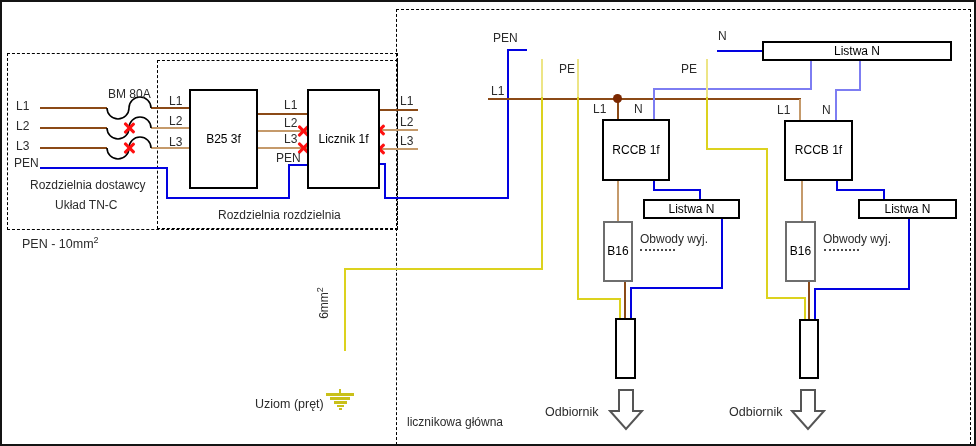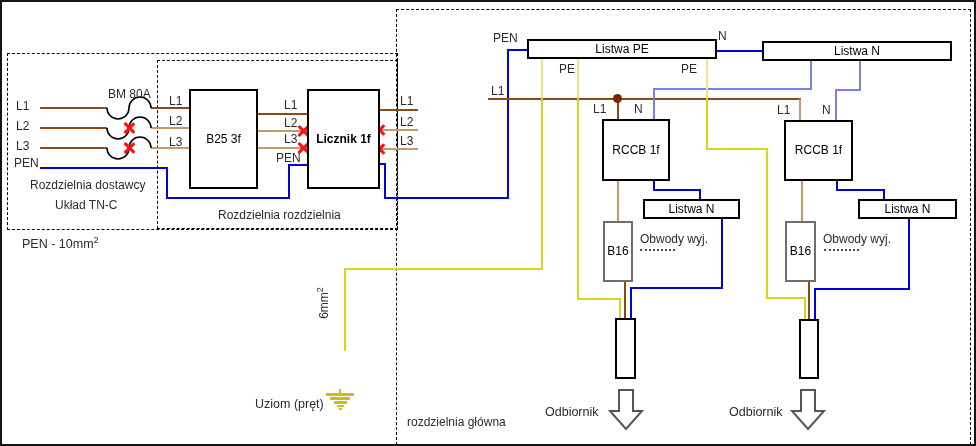--- a/index.html
+++ b/index.html
@@ -142,25 +142,22 @@
   <div class="xmark" style="left:294px;top:122px;"></div>
   <div class="xmark" style="left:294px;top:139px;"></div>
   <div class="xmark" style="left:370px;top:121px;"></div>
   <div class="xmark" style="left:370px;top:140px;"></div>
 
   <div class="dot" style="left:611px;top:92px;"></div>
 
   <div class="box" style="left:187px;top:87px;width:69px;height:100px;">
     <span>B25 3f</span>
   </div>
-  <div class="box" style="left:305px;top:87px;width:73px;height:100px;font-weight:bold;">
+  <div class="box" style="left:305px;top:87px;width:73px;height:100px;">
     <span>Licznik 1f</span>
-  </div>
-  <div class="box" style="left:525px;top:37px;width:190px;height:20px;">
-    <span>Listwa PE</span>
   </div>
   <div class="box" style="left:760px;top:39px;width:190px;height:20px;">
     <span>Listwa N</span>
   </div>
   <div class="box" style="left:600px;top:117px;width:68px;height:62px;">
     <span>RCCB 1f</span>
   </div>
   <div class="box" style="left:782px;top:118px;width:69px;height:61px;">
     <span>RCCB 1f</span>
   </div>
@@ -222,17 +219,17 @@
   <span class="lbl" style="left:775px;top:101px;">L1</span>
   <span class="lbl" style="left:820px;top:101px;">N</span>
   <span class="lbl" style="left:638px;top:230px;">Obwody wyj.</span>
   <span class="lbl" style="left:821px;top:230px;">Obwody wyj.</span>
   <span class="lbl" style="left:543px;top:403px;font-size:12.5px;">Odbiornik</span>
   <span class="lbl" style="left:727px;top:403px;font-size:12.5px;">Odbiornik</span>
   <span class="lbl" style="left:253px;top:395px;font-size:12.5px;">Uziom (pręt)</span>
   <span class="lbl" style="left:28px;top:176px;">Rozdzielnia dostawcy</span>
   <span class="lbl" style="left:53px;top:196px;">Układ TN-C</span>
   <span class="lbl" style="left:216px;top:206px;">Rozdzielnia rozdzielnia</span>
-  <span class="lbl" style="left:405px;top:413px;">rozdzielnia główna</span>
+  <span class="lbl" style="left:405px;top:413px;">licznikowa główna</span>
   <span class="lbl" style="left:20px;top:233px;font-size:12.5px;"><span>PEN - 10mm</span><sup>2</sup></span>
   <span class="lbl lbl-rot" style="left:305px;top:293px;"><span>6mm</span><sup>2</sup></span>
 
 </div>
 
 </body></html>

